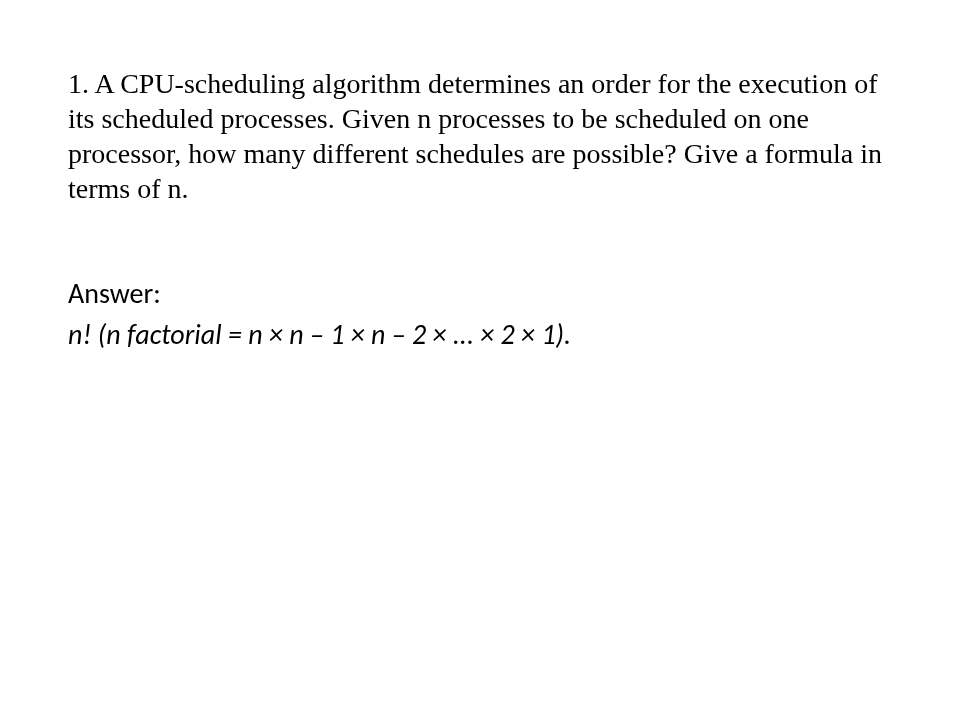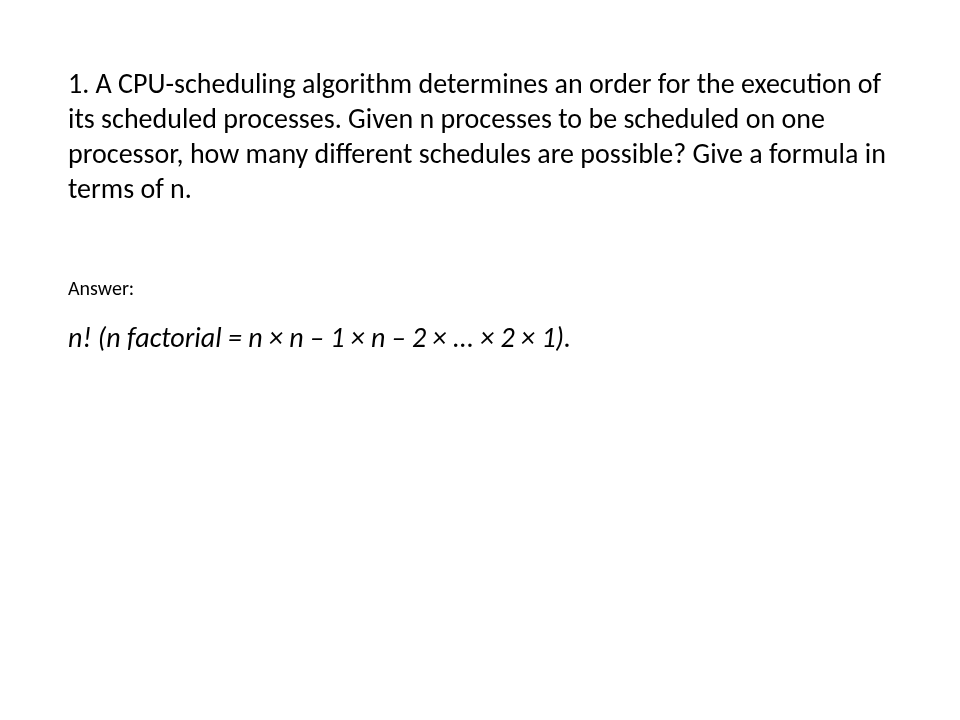--- a/index.html
+++ b/index.html
@@ -12,25 +12,26 @@
       height: 720px;
       background: #ffffff;
       font-family: Calibri, "Segoe UI", Arial, sans-serif;
       color: #000000;
       padding: 66px 68px 0 68px;
     }
     .question-block {
       font-size: 28px;
       line-height: 1.25;
       margin-bottom: 70px;
+      font-family: Liberation Serif, serif;
     }
     .answer-label {
-      font-size: 20px;
+      font-size: 28px;
       line-height: 1.25;
-      margin-bottom: 19px;
+      margin-bottom: 6px;
     }
     .answer-text {
       font-size: 28px;
       line-height: 1.25;
       font-style: italic;
     }
   </style>
 </head>
 <body>
 

